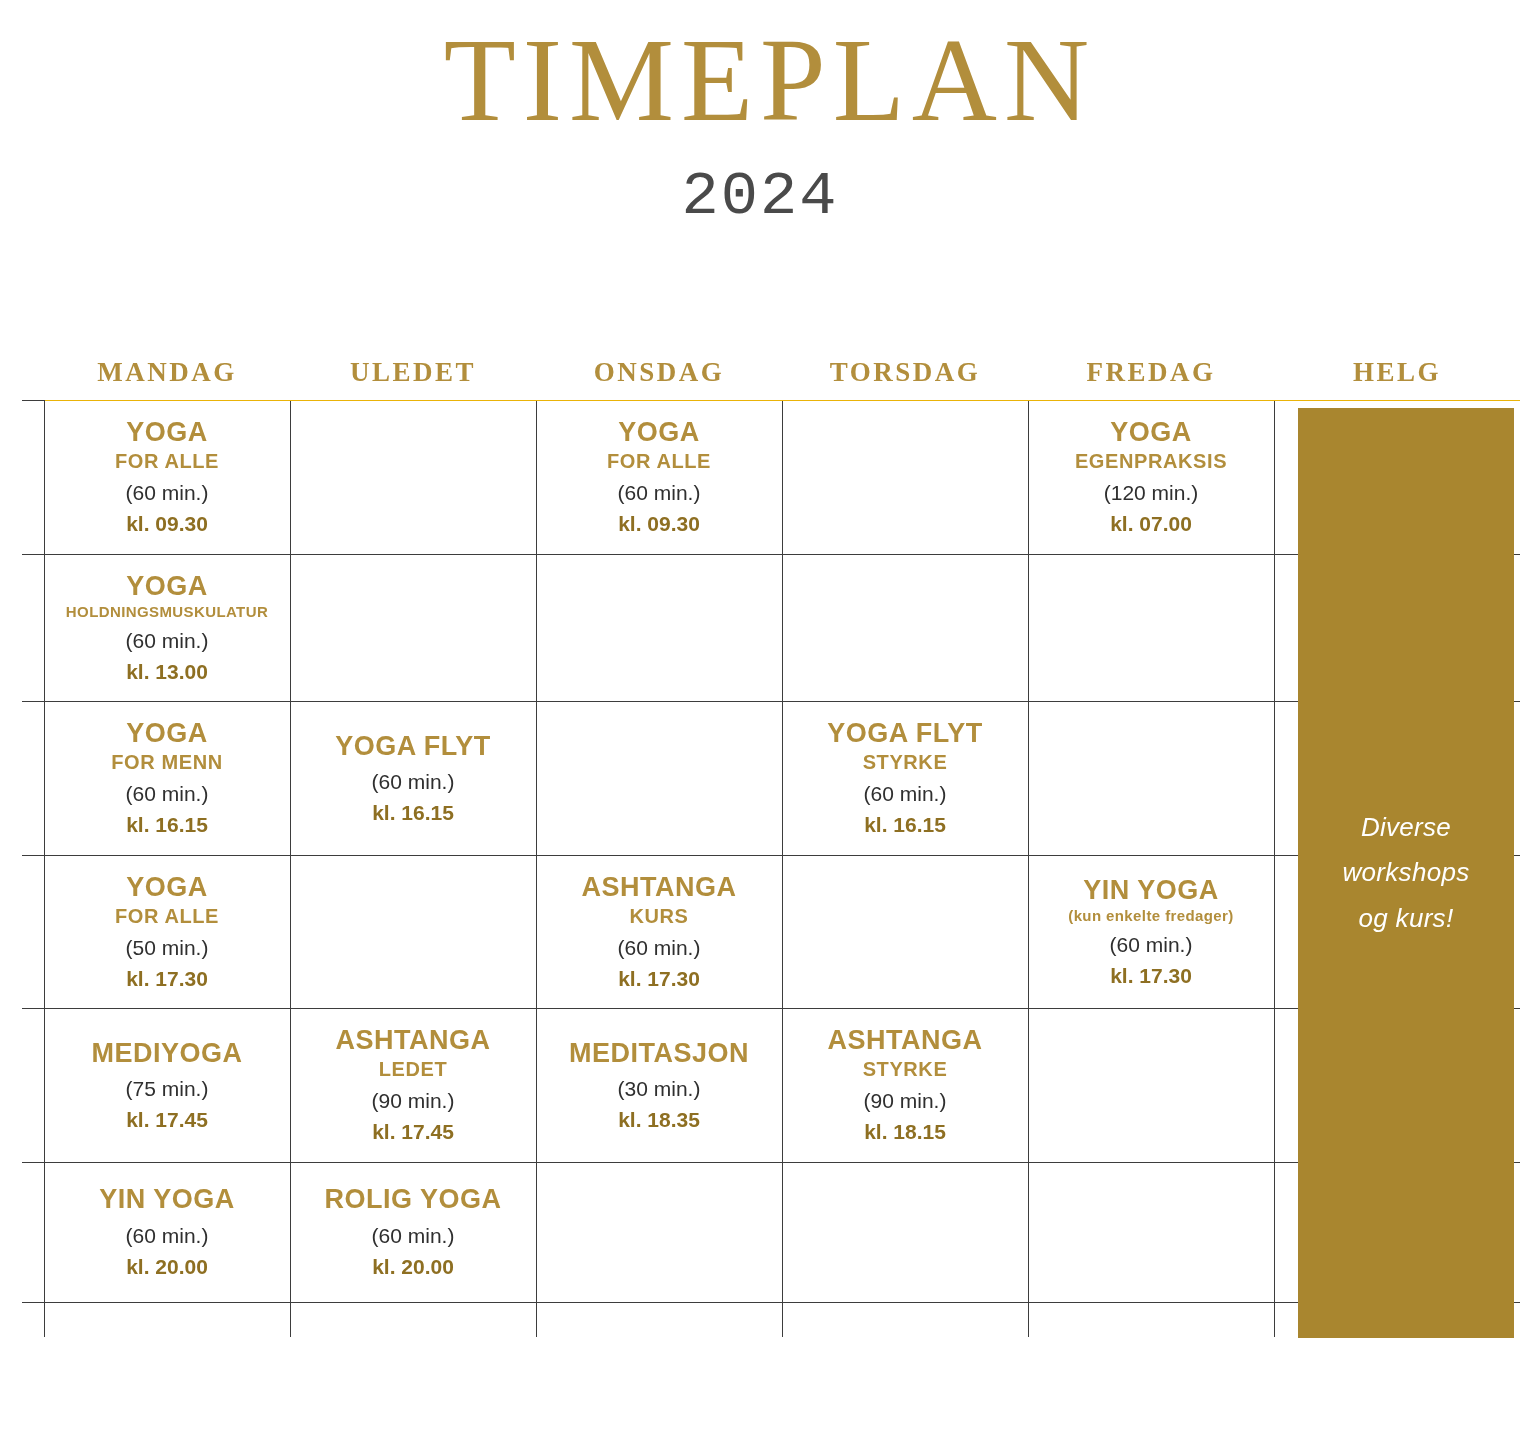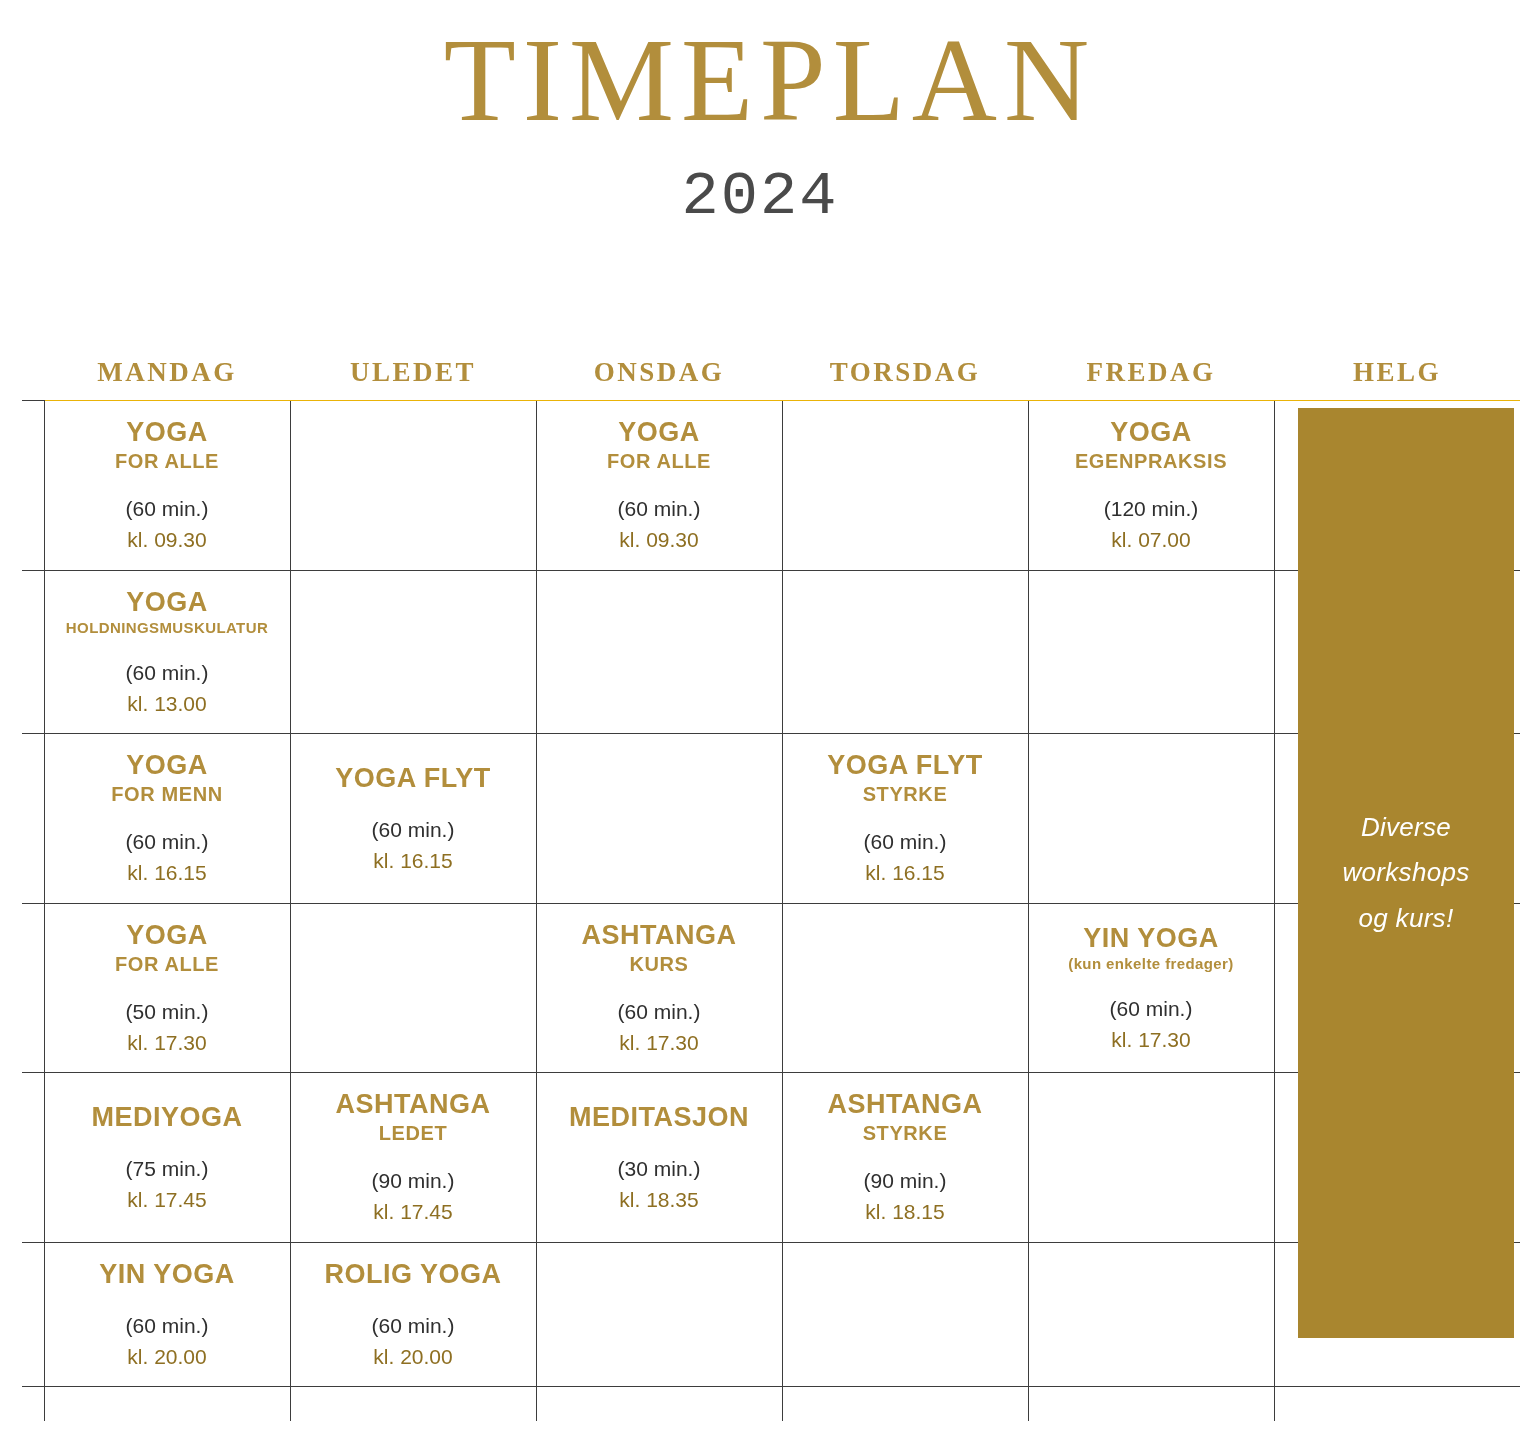--- a/index.html
+++ b/index.html
@@ -109,24 +109,24 @@
     margin-top: 1px;
   }
   .c-sub.small {
     font-size: 15px;
     letter-spacing: 0.4px;
   }
   .c-dur {
     font-size: 21px;
     color: #2f2f2f;
     line-height: 1.25;
-    margin-top: 23px;
+    margin-top: 7px;
   }
   .c-time {
-    font-weight: 400;
+    font-weight: 700;
     font-size: 21px;
     color: #8e6f22;
     line-height: 1.25;
     margin-top: 5px;
   }
 
   
   .weekend-block {
     position: absolute;
     left: 1298px;

